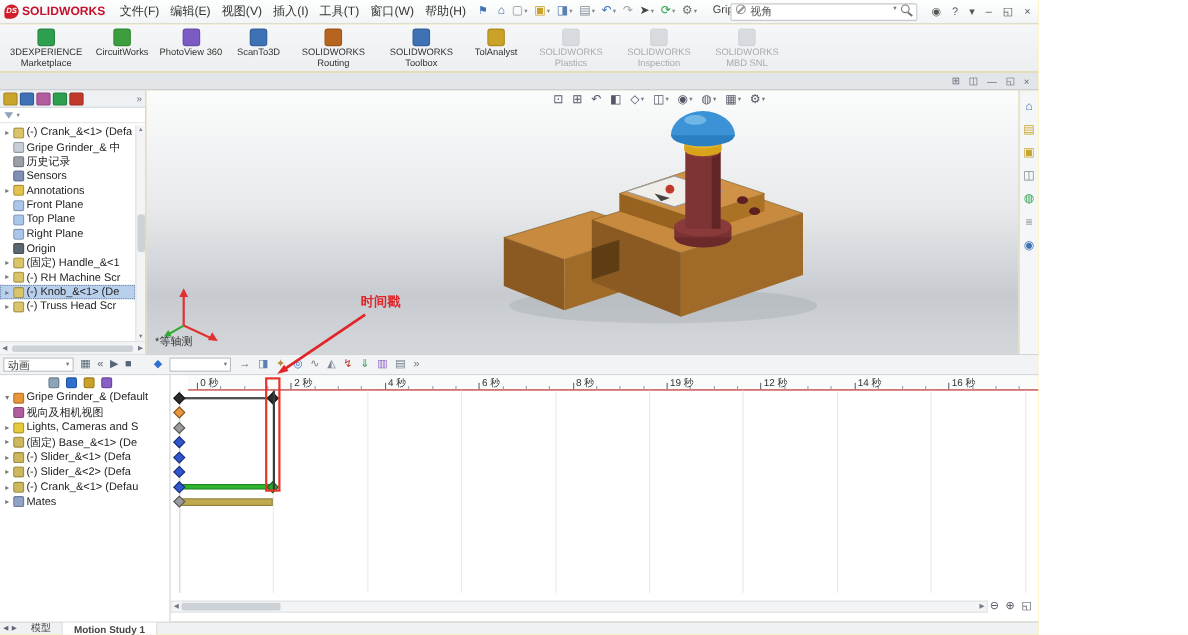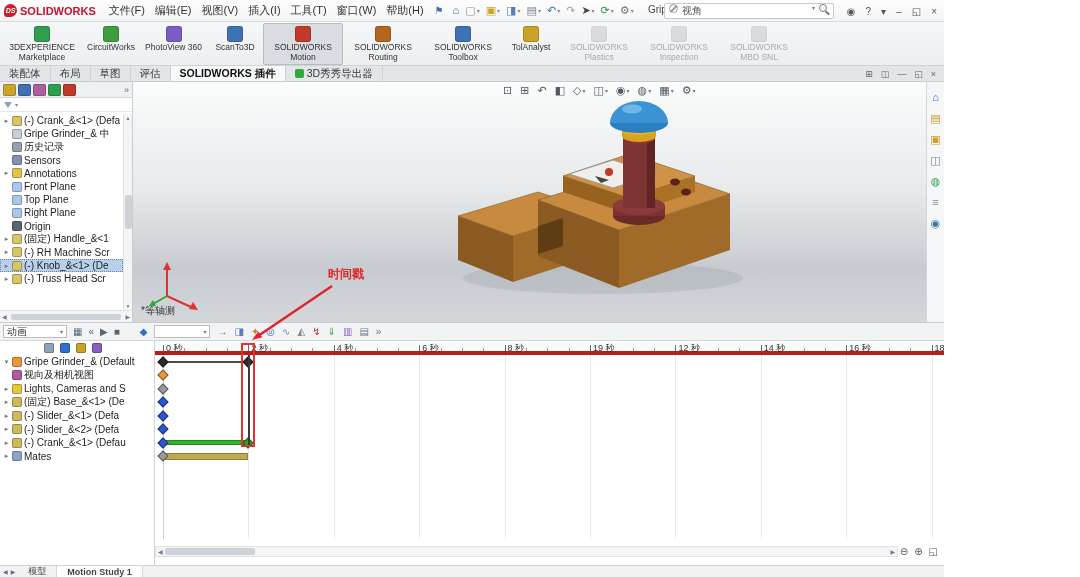--- a/index.html
+++ b/index.html
@@ -78,21 +78,21 @@
 #mo-toolbar{position:absolute;top:0;left:0;right:0;height:18px;background:#f1f3f4;border-bottom:1px solid #d5d8db;display:flex;align-items:center;gap:6px;padding:0 3px;z-index:2}
 #study-dd{width:64px;height:13px;background:#fff;border:1px solid #b9bec3;display:flex;align-items:center;justify-content:space-between;padding:0 3px;font-size:10px;color:#333}
 .mo-i{font-size:10px;color:#556;display:inline-flex;align-items:center;line-height:1}
 .mini-dd{width:56px;height:13px;background:#fff;border:1px solid #b9bec3;display:flex;align-items:center;justify-content:flex-end;padding:0 3px;font-size:9px;color:#333;gap:3px}
 #mt-left{position:absolute;left:0;top:18px;width:155px;bottom:0;background:#fff;border-right:1px solid #cfd3d6;z-index:1}
 #mt-filters{position:absolute;left:44px;top:2px;display:flex;gap:6px}
 .mtf{width:10px;height:10px;border-radius:2px;box-shadow:inset 0 0 0 1px rgba(0,0,0,.25)}
 #mt-tree{position:absolute;left:0;top:14px;right:0}
 .mt-row{display:flex;align-items:center;height:13.5px;padding-left:3px;gap:2px;white-space:nowrap;overflow:hidden}
 #track{position:absolute;left:155px;top:18px;right:0;bottom:0;overflow:hidden}
-#ruler{position:absolute;left:0;top:0;right:0;height:14px;background:#fafbfb;border-bottom:4px solid #b91c1c}
+#ruler{position:absolute;left:16px;top:0;right:0;height:14px;background:#fafbfb;border-bottom:1px solid #b91c1c}
 .tick{position:absolute;bottom:0;width:1px;height:3px;background:#99a}
 .tick.maj{height:6px;background:#667}
 .rlab{position:absolute;top:1px;font-size:9px;color:#333;white-space:nowrap}
 #rows{position:absolute;left:0;top:14px;right:0;height:196px}
 .gline{position:absolute;top:0;bottom:12px;width:1px;background:#e7e9ea}
 .gline.zero{background:#ced1d3}
 .key{position:absolute;width:8px;height:8px;transform:rotate(45deg);border:1px solid rgba(0,0,0,.45);z-index:3}
 .kbar{position:absolute;z-index:2;border:1px solid rgba(0,0,0,.25)}
 #timebar{position:absolute;top:0;width:2px;height:92px;background:#3a3a3a;z-index:4}
 #hlbox{position:absolute;top:20px;height:104px;width:14px;border:2px solid #e63329;z-index:6}
@@ -178,24 +178,20 @@
         <span class="rlabel">CircuitWorks</span>
       </div>
       <div class="rb normal">
         <span class="ric" style="background: rgb(123, 92, 196);"></span>
         <span class="rlabel">PhotoView 360</span>
       </div>
       <div class="rb normal">
         <span class="ric" style="background: rgb(63, 113, 181);"></span>
         <span class="rlabel">ScanTo3D</span>
       </div>
-      <div class="rb active">
-        <span class="ric" style="background: rgb(192, 57, 43);"></span>
-        <span class="rlabel">SOLIDWORKS Motion</span>
-      </div>
       <div class="rb normal">
         <span class="ric" style="background: rgb(181, 101, 29);"></span>
         <span class="rlabel">SOLIDWORKS Routing</span>
       </div>
       <div class="rb normal">
         <span class="ric" style="background: rgb(63, 113, 181);"></span>
         <span class="rlabel">SOLIDWORKS Toolbox</span>
       </div>
       <div class="rb normal">
         <span class="ric" style="background: rgb(201, 162, 39);"></span>
@@ -209,41 +205,20 @@
         <span class="ric" style="background: rgb(154, 164, 173);"></span>
         <span class="rlabel">SOLIDWORKS Inspection</span>
       </div>
       <div class="rb disabled">
         <span class="ric" style="background: rgb(154, 164, 173);"></span>
         <span class="rlabel">SOLIDWORKS MBD SNL</span>
       </div>
     </div>
 
   <div id="tabrow">
-    <span id="ctabs" style="display:flex">
-        <div class="ctab">
-          <span>装配体</span>
-        </div>
-        <div class="ctab">
-          <span>布局</span>
-        </div>
-        <div class="ctab">
-          <span>草图</span>
-        </div>
-        <div class="ctab">
-          <span>评估</span>
-        </div>
-        <div class="ctab active">
-          <span>SOLIDWORKS 插件</span>
-        </div>
-        <div class="ctab">
-          <span class="ctab-ic" style="background: rgb(46, 170, 60);"></span>
-          <span>3D秀秀导出器</span>
-        </div>
-      </span>
     <span id="tab-win-icons">
         <span>⊞</span>
         <span>◫</span>
         <span>—</span>
         <span>◱</span>
         <span>×</span>
       </span>
   </div>
 
   <div id="workspace">

